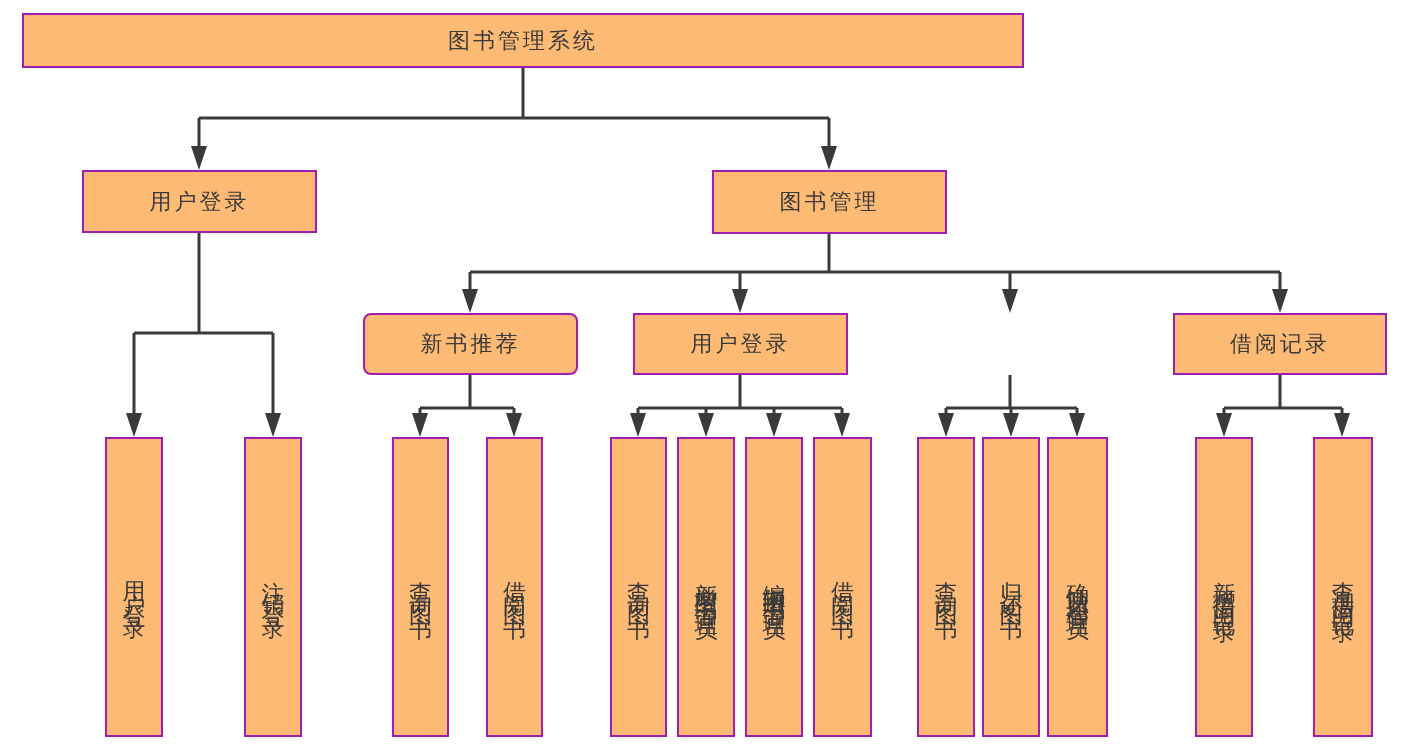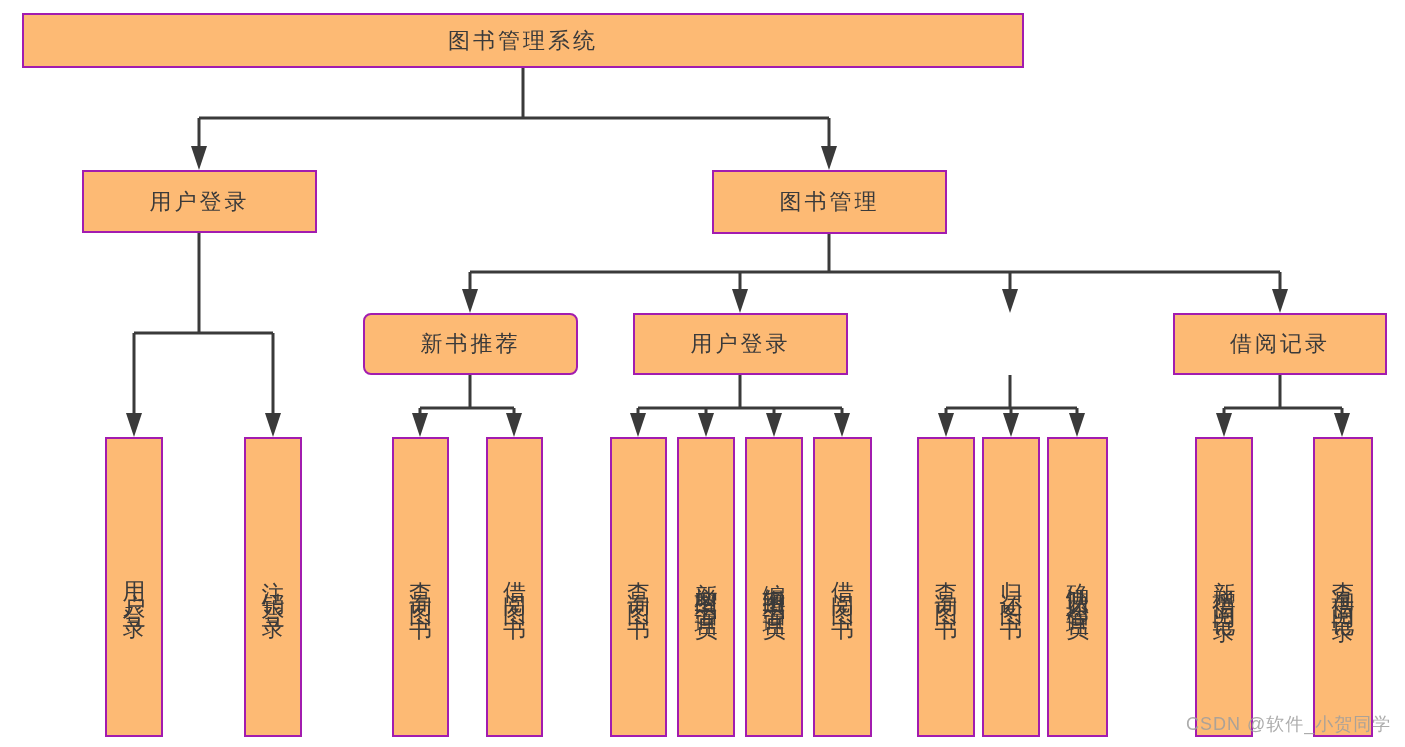--- a/index.html
+++ b/index.html
@@ -165,15 +165,14 @@
     <span>确认归还（管理员）</span>
   </div>
 
   <div class="box v ls-mid" style="left:1195px; top:437px; width:58px; height:300px;">
     <span>新增借阅记录</span>
   </div>
   <div class="box v ls-mid" style="left:1313px; top:437px; width:60px; height:300px;">
     <span>查询借阅记录</span>
   </div>
 
-  <div class="watermark">CSDN @软件_小贺同学</div>
 
 </div>
 
 </body></html>

